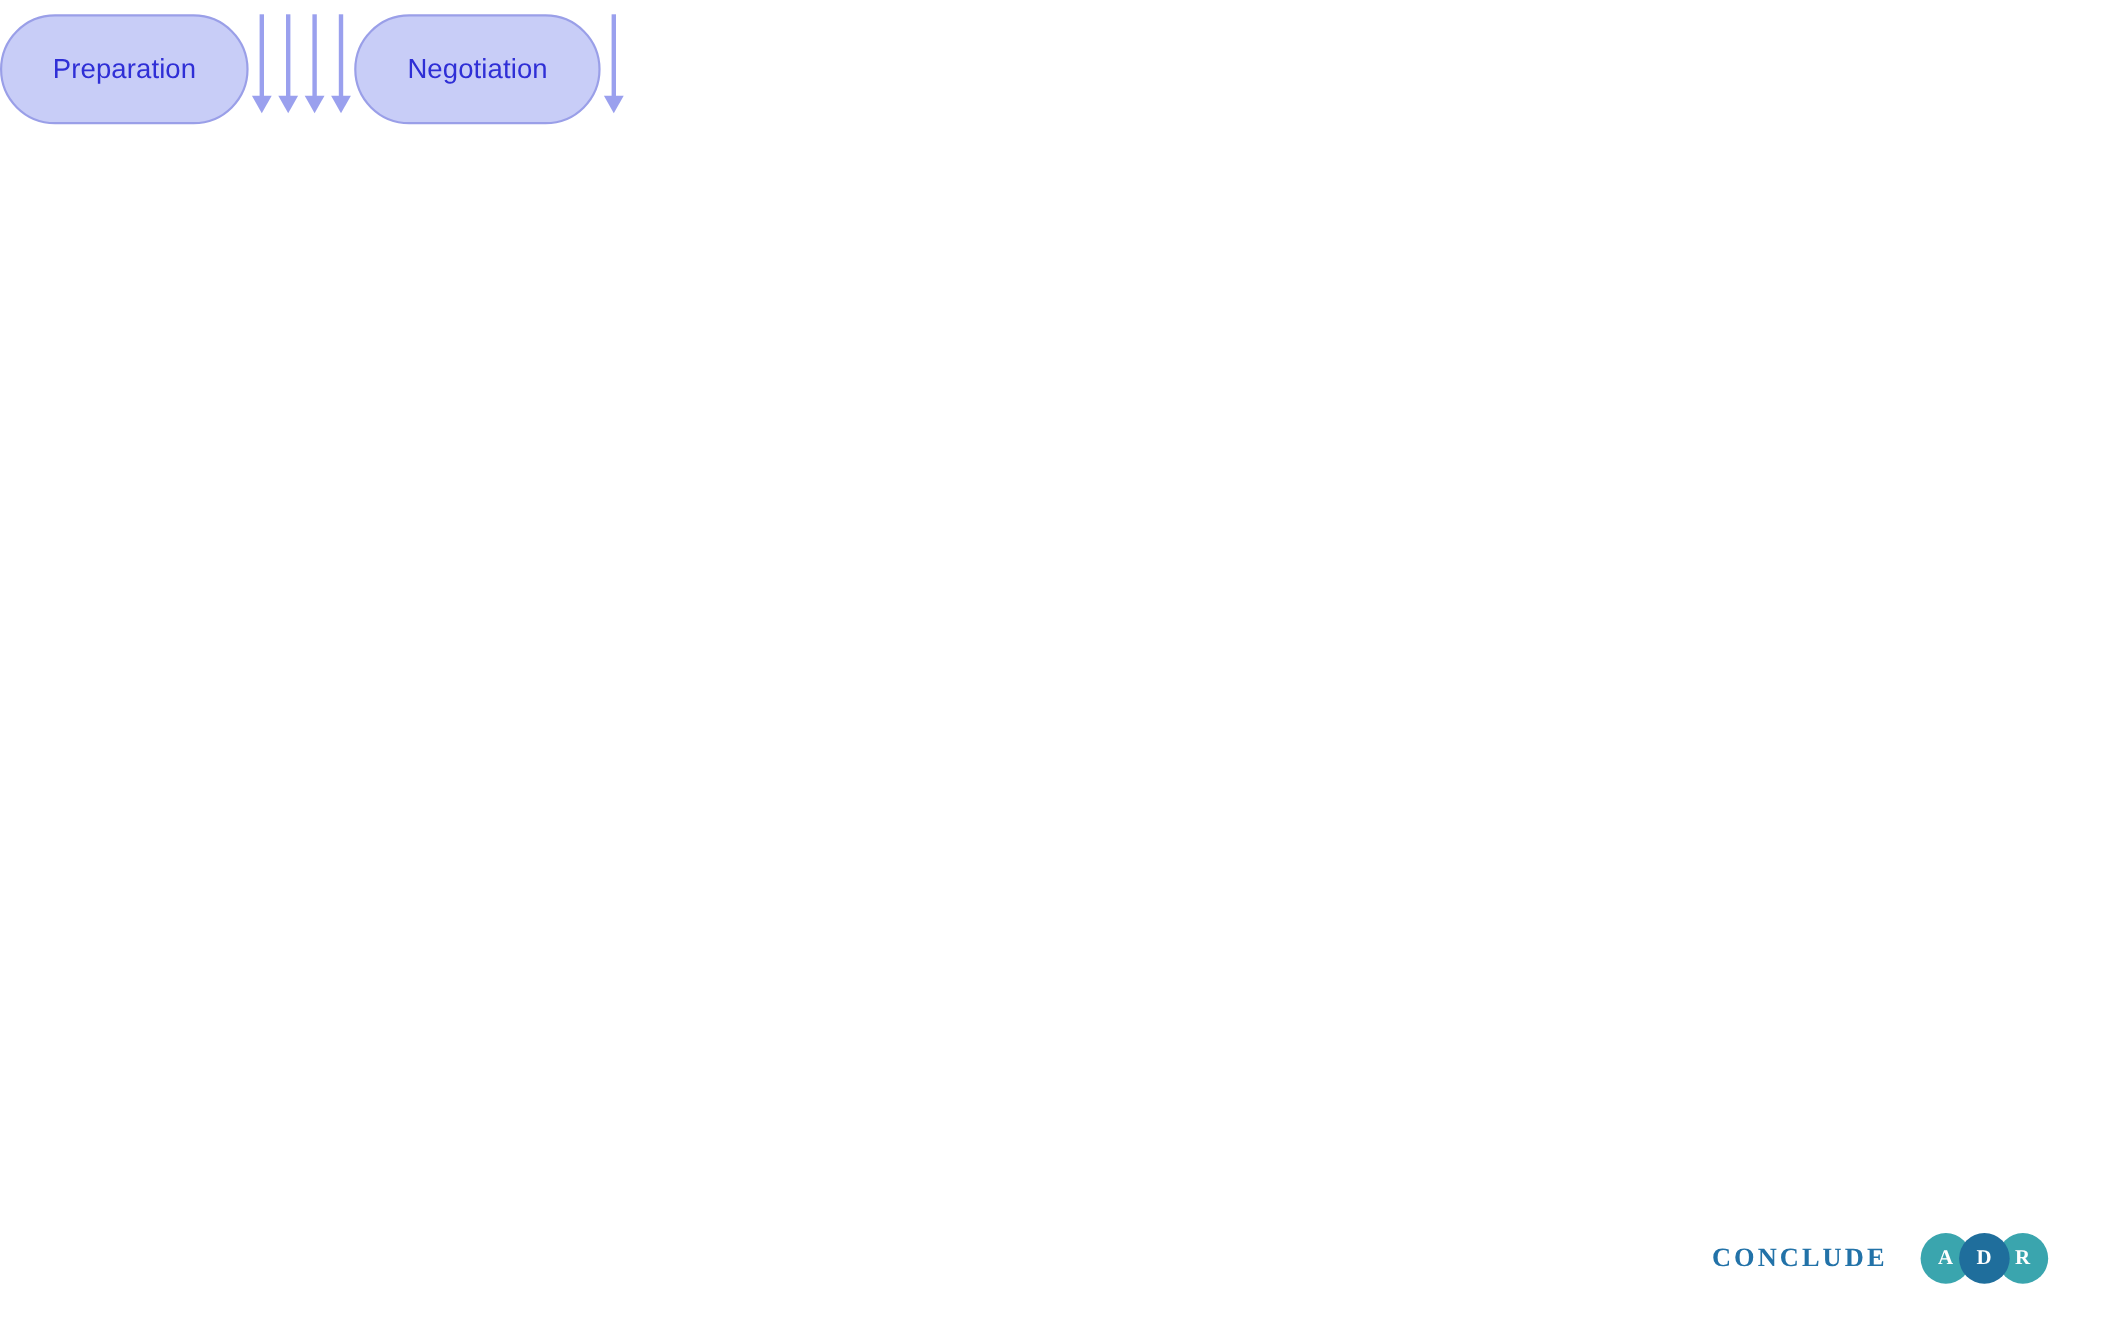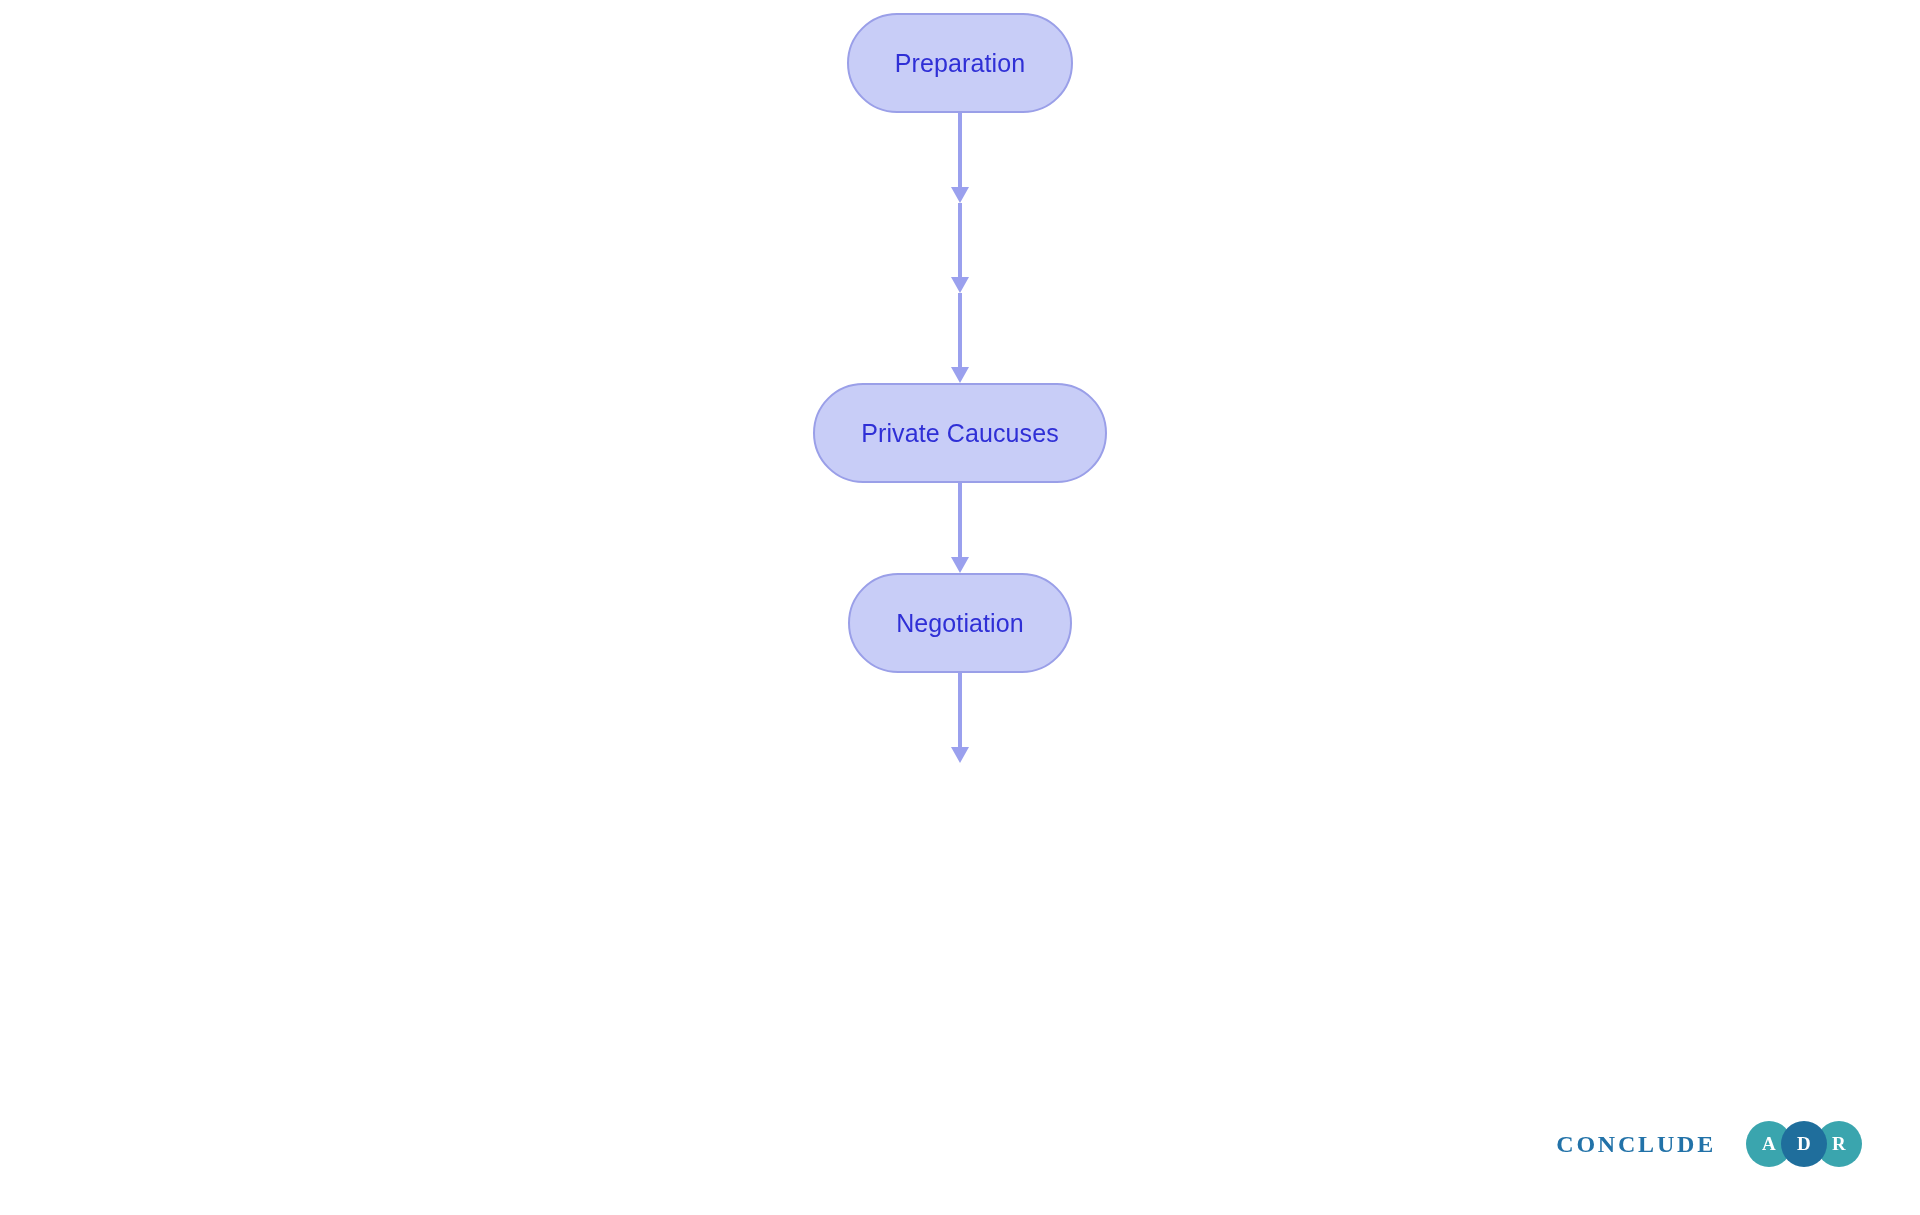--- a/index.html
+++ b/index.html
@@ -23,22 +23,21 @@
     width: 1920px;
     height: 1110px;
   }
 
   .flow-column {
     position: absolute;
     left: 0;
     top: 13px;
     width: 1920px;
     display: flex;
-    flex-direction: column;
-    align-items: center;
+    flex-direction: row;
   }
 
   .node {
     box-sizing: border-box;
     height: 100px;
     border-radius: 50px;
     background: #c8cdf7;
     border: 2px solid #9a9fe8;
     display: flex;
     align-items: center;
@@ -141,23 +140,20 @@
       <div class="stem"></div>
       <div class="head"></div>
     </div>
 
 
     <div class="connector">
       <div class="stem"></div>
       <div class="head"></div>
     </div>
 
-    <div class="node">
-      <span class="node-label">Private Caucuses</span>
-    </div>
 
     <div class="connector">
       <div class="stem"></div>
       <div class="head"></div>
     </div>
 
     <div class="node">
       <span class="node-label">Negotiation</span>
     </div>
 

